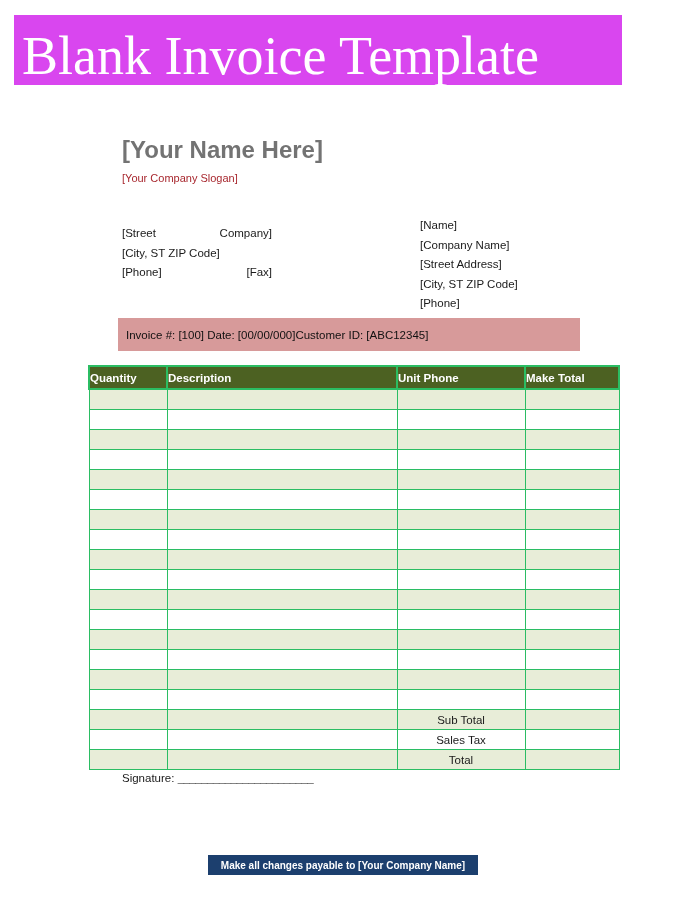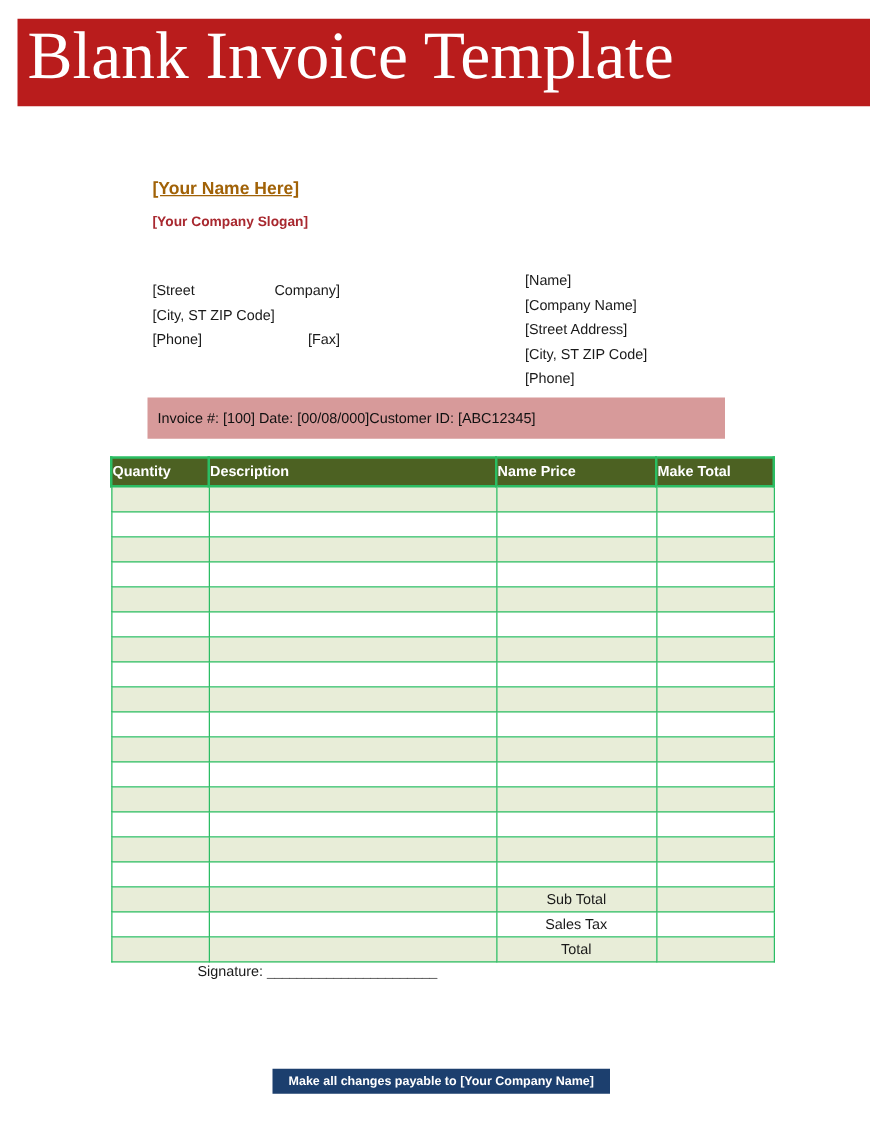--- a/index.html
+++ b/index.html
@@ -14,55 +14,54 @@
     font-family: "Liberation Sans", sans-serif;
     color: #1a1a1a;
     overflow: hidden;
   }
 
   
   .title-banner {
     position: absolute;
     left: 14px;
     top: 15px;
-    width: 682px;
+    width: 608px;
     height: 70px;
-    background: #b91c1c;
+    background: #d946ef;
     display: flex;
-    align-items: flex-start;
+    align-items: flex-end;
     overflow: hidden;
   }
   .title-banner-text {
     font-family: "Liberation Serif", serif;
     font-size: 54px;
     line-height: 58px;
     color: #ffffff;
     white-space: nowrap;
     padding-left: 8px;
     letter-spacing: 0px;
   }
 
   
   .company-block {
     position: absolute;
     left: 122px;
     top: 138px;
     width: 250px;
   }
   .company-name {
-    font-size: 14px;
+    font-size: 24px;
     font-weight: bold;
-    color: #a16207;
+    color: #737373;
     line-height: 24px;
     margin: 0;
-    text-decoration: underline;
   }
   .company-slogan {
     font-size: 11px;
-    font-weight: bold;
+    font-weight: normal;
     color: #a8282f;
     line-height: 16px;
     margin: 8px 0 0 0;
   }
   .company-address {
     position: absolute;
     left: 122px;
     top: 224px;
     width: 150px;
     font-size: 11.5px;
@@ -180,35 +179,35 @@
   <div class="to-lines">
     <div>[Name]</div>
     <div>[Company Name]</div>
     <div>[Street Address]</div>
     <div>[City, ST ZIP Code]</div>
     <div>[Phone]</div>
   </div>
 </div>
 
 <div class="meta-bar">
-  <div class="meta-bar-text">Invoice #: [100] Date: [00/08/000]Customer ID: [ABC12345]</div>
+  <div class="meta-bar-text">Invoice #: [100] Date: [00/00/000]Customer ID: [ABC12345]</div>
 </div>
 
 <table class="invoice-table">
   <colgroup>
     <col class="c-qty">
       <col class="c-desc">
       <col class="c-price">
       <col class="c-total">
   </colgroup>
   <thead>
     <tr>
       <th>Quantity</th>
       <th>Description</th>
-      <th>Name Price</th>
+      <th>Unit Phone</th>
       <th>Make Total</th>
     </tr>
   </thead>
   <tbody id="table-body">
       <tr class="tint">
         <td></td>
         <td></td>
         <td></td>
         <td></td>
       </tr>
@@ -316,21 +315,21 @@
       </tr>
       <tr class="tint">
         <td></td>
         <td></td>
         <td>Total</td>
         <td></td>
       </tr>
     </tbody>
 </table>
 
-<div style="position:absolute; left:122px; top:772px; font-size:11.5px; white-space:nowrap;margin-left:36px;">
+<div style="position:absolute; left:122px; top:772px; font-size:11.5px; white-space:nowrap;">
   <span>Signature:</span>
   <span style="color:#555555; letter-spacing:-0.5px;">_______________________</span>
 </div>
 
-<div style="position:absolute; left:218px; top:855px; width:270px; height:20px;
+<div style="position:absolute; left:208px; top:855px; width:270px; height:20px;
             background:#1c3f6e; display:flex; align-items:center; justify-content:center;">
   <span style="color:#ffffff; font-size:10px; font-weight:bold; white-space:nowrap;">Make all changes payable to [Your Company Name]</span>
 </div>
 
 </body></html>

